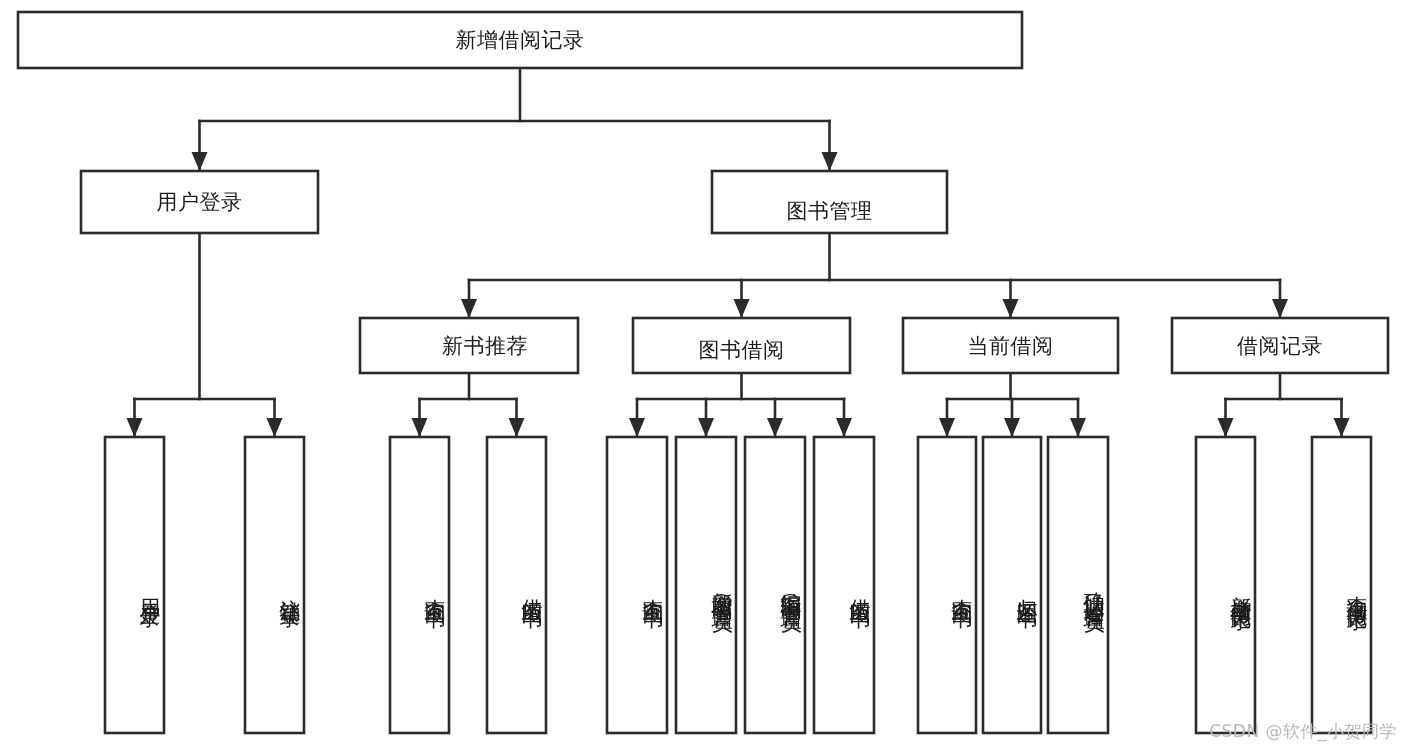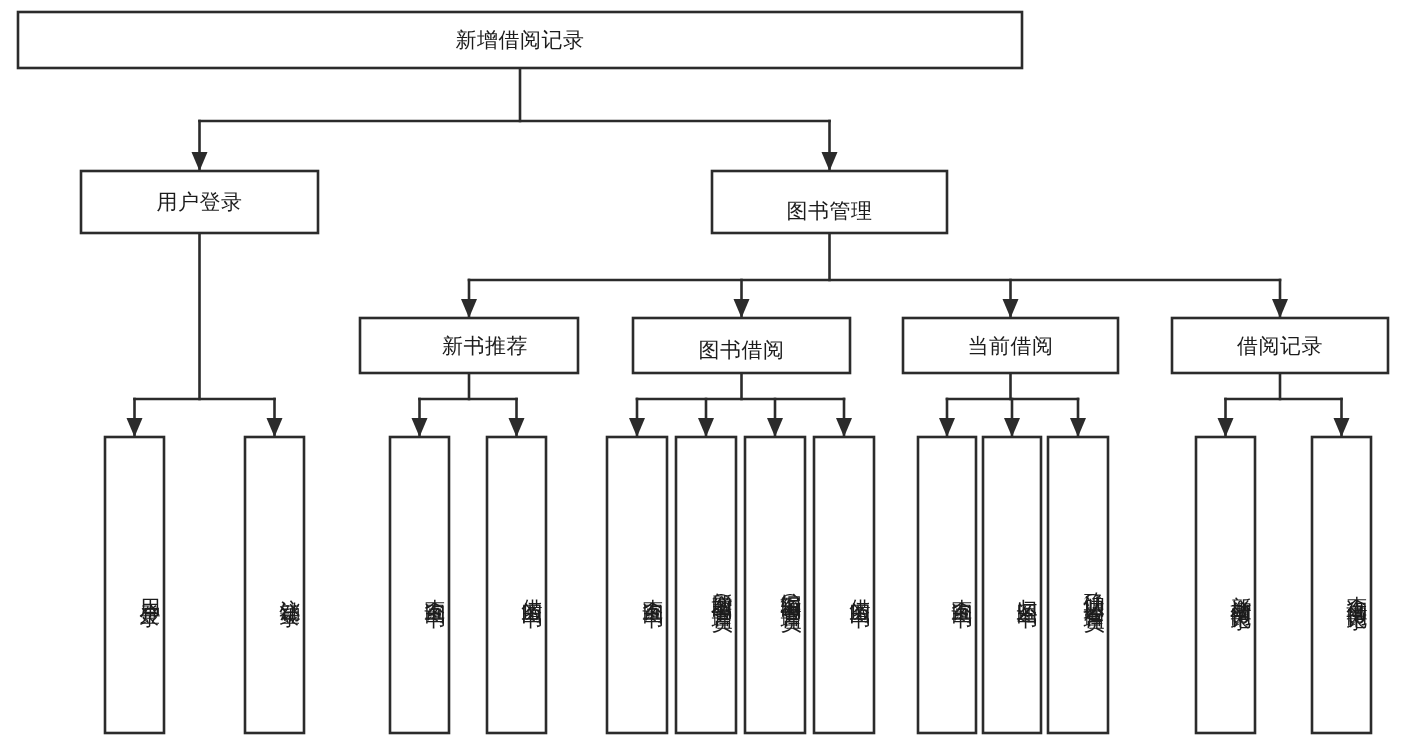--- a/index.html
+++ b/index.html
@@ -175,14 +175,15 @@
       <div class="node-label vertical" style="left: 676px; top: 437px; width: 60px; height: 296px;">新增图书（管理员）</div>
       <div class="node-label vertical" style="left: 745px; top: 437px; width: 60px; height: 296px;">编辑图书（管理员）</div>
       <div class="node-label vertical" style="left: 814px; top: 437px; width: 60px; height: 296px;">借阅图书</div>
       <div class="node-label vertical" style="left: 918px; top: 437px; width: 58px; height: 296px;">查询图书</div>
       <div class="node-label vertical" style="left: 983px; top: 437px; width: 58px; height: 296px;">归还图书</div>
       <div class="node-label vertical" style="left: 1048px; top: 437px; width: 60px; height: 296px;">确认归还（管理员）</div>
       <div class="node-label vertical" style="left: 1196px; top: 437px; width: 59px; height: 296px;">新增借阅记录</div>
       <div class="node-label vertical" style="left: 1312px; top: 437px; width: 59px; height: 296px;">查询借阅记录</div>
     </div>
 
+  <div id="watermark">CSDN @软件_小贺同学</div>
 
 </div>
 
 </body></html>

